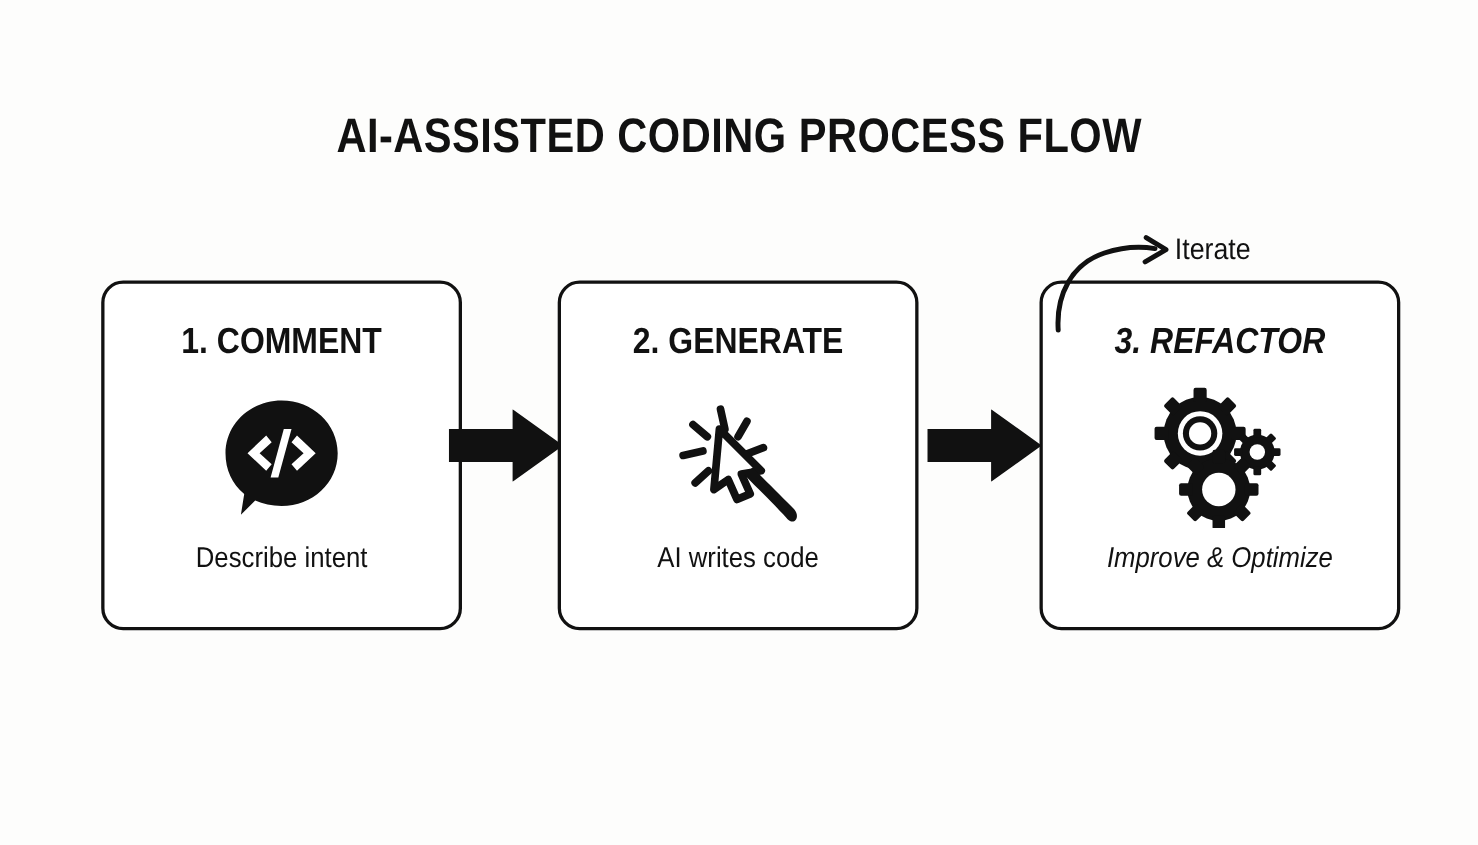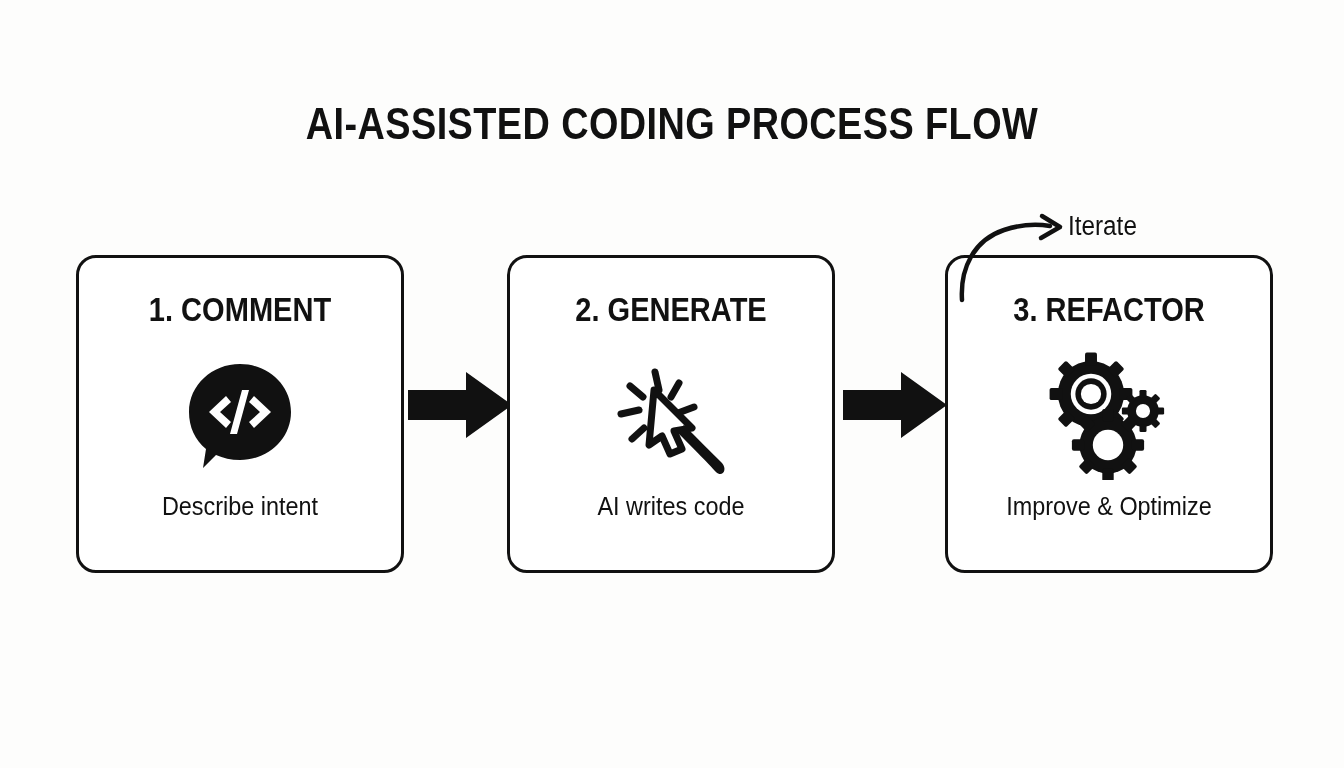--- a/index.html
+++ b/index.html
@@ -41,23 +41,23 @@
   .card {
     position: absolute;
     top: 255px;
     width: 328px;
     height: 318px;
     box-sizing: border-box;
     border: 3px solid #111111;
     border-radius: 20px;
     background: #ffffff;
   }
-  #card-1 { left: 76px; }
+  #card-1 { left: 92px; }
   #card-2 { left: 507px; }
-  #card-3 { left: 945px; }
+  #card-3 { left: 945px; font-style: italic; }
 
   .card-title {
     position: absolute;
     left: 0;
     top: 33px;
     width: 100%;
     text-align: center;
     font-family: "Liberation Sans Narrow", "Liberation Sans", sans-serif;
     font-weight: 700;
     font-size: 33px;

